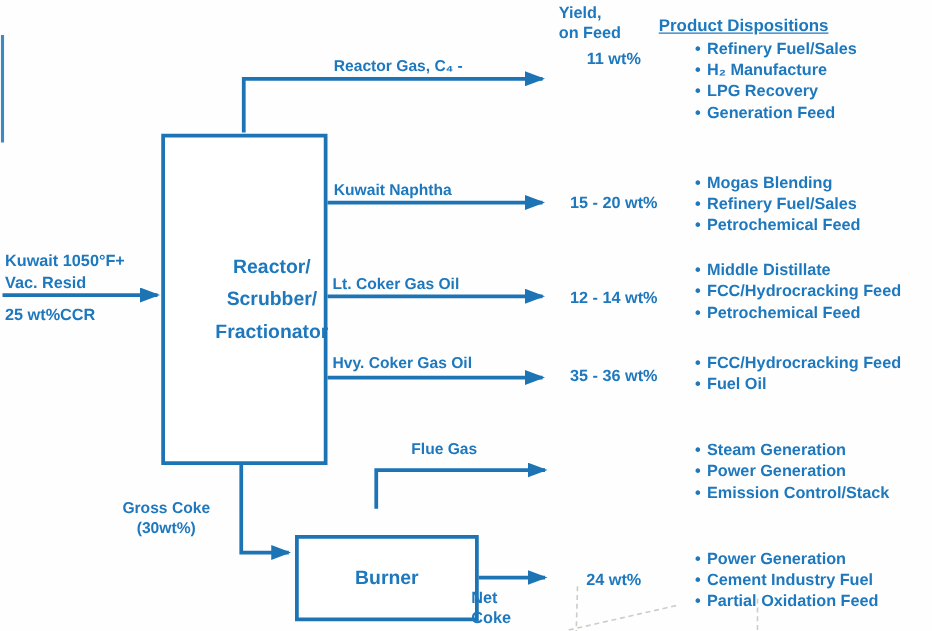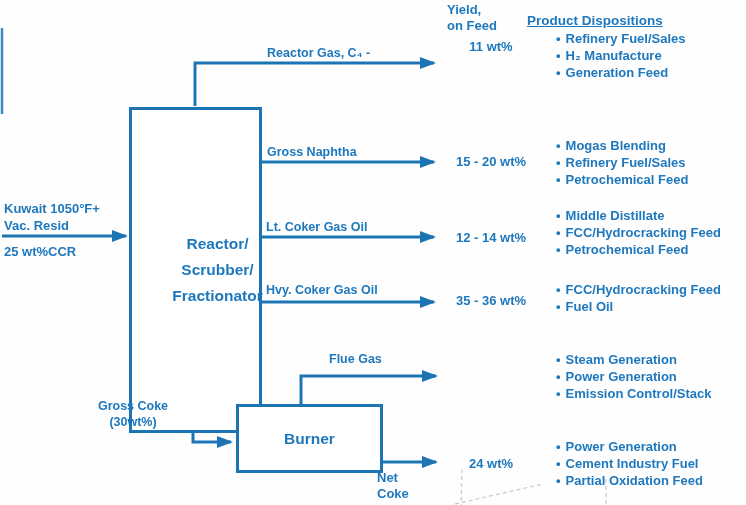--- a/index.html
+++ b/index.html
@@ -9,22 +9,22 @@
     font-family:"Liberation Sans", sans-serif;
     font-weight:bold;color:var(--text,#1e78bd);
   }
   .stage svg.lines{position:absolute;left:0;top:0;width:746px;height:505px;}
   .flow{stroke:var(--accent,#1c74b5);stroke-width:3;fill:none;}
   .edge{stroke:var(--accent,#1c74b5);stroke-width:2.5;fill:none;opacity:.85;}
   .wm path{stroke:var(--watermark,#cdcdc7);stroke-width:1.3;fill:none;stroke-dasharray:4 3;}
   .box{position:absolute;border:3px solid var(--accent,#1c74b5);background:#fff;
        display:flex;align-items:center;justify-content:center;box-sizing:border-box;}
   .box .boxlabel{font-size:15.5px;text-align:center;white-space:pre-line;line-height:26px;}
-  .reactor{left:129px;top:107px;width:133px;height:326px;padding-left:44px;}
-  .burner{left:236px;top:404px;width:147px;height:69px;}
+  .reactor{left:129px;top:107px;width:133px;height:265px;padding-left:44px;}
+  .burner{left:236px;top:428px;width:147px;height:69px;}
   .lbl{position:absolute;font-size:12.5px;white-space:nowrap;}
   .feed-lbl{position:absolute;left:4px;top:200px;font-size:13px;line-height:17px;white-space:pre-line;}
   .feed-ccr{position:absolute;left:4px;top:244px;font-size:13px;}
   .coke-lbl{position:absolute;left:83px;top:398px;width:100px;text-align:center;
             font-size:12.5px;line-height:16px;white-space:pre-line;}
   .netcoke-lbl{position:absolute;left:377px;top:470px;font-size:13px;line-height:16px;white-space:pre-line;}
   .yield-hdr{position:absolute;left:447px;top:2px;width:90px;
              font-size:13px;line-height:16px;white-space:pre-line;}
   .yield{position:absolute;left:435px;width:112px;text-align:center;font-size:13px;
          line-height:15px;white-space:pre-line;}
@@ -67,41 +67,42 @@
   </div>
   <div class="box burner">
     <div class="boxlabel">Burner</div>
   </div>
 
   <div class="feed-lbl">Kuwait 1050°F+
 Vac. Resid</div>
   <div class="feed-ccr">25 wt%CCR</div>
 
   <div class="lbl" style="left:267px;top:46px">Reactor Gas, C₄ -</div>
-  <div class="lbl" style="left:267px;top:145px">Gross Naphtha</div>
+  <div class="lbl" style="left:267px;top:145px">Kuwait Naphtha</div>
   <div class="lbl" style="left:266px;top:220px">Lt. Coker Gas Oil</div>
   <div class="lbl" style="left:266px;top:283px">Hvy. Coker Gas Oil</div>
   <div class="lbl" style="left:329px;top:352px">Flue Gas</div>
   <div class="coke-lbl">Gross Coke
 (30wt%)</div>
   <div class="netcoke-lbl">Net
 Coke</div>
 
   <div class="yield-hdr">Yield,
 on Feed</div>
   <div class="yield" style="top:39px">11 wt%</div>
   <div class="yield" style="top:154px">15 - 20 wt%</div>
   <div class="yield" style="top:230px">12 - 14 wt%</div>
   <div class="yield" style="top:293px">35 - 36 wt%</div>
   <div class="yield" style="top:456px">24 wt%</div>
 
   <div class="dispo-hdr">Product Dispositions</div>
   <ul class="dispo" style="top:30px">
       <li>Refinery Fuel/Sales</li>
       <li>H₂ Manufacture</li>
+      <li>LPG Recovery</li>
       <li>Generation Feed</li>
     </ul>
   <ul class="dispo" style="top:137px">
       <li>Mogas Blending</li>
       <li>Refinery Fuel/Sales</li>
       <li>Petrochemical Feed</li>
     </ul>
   <ul class="dispo" style="top:207px">
       <li>Middle Distillate</li>
       <li>FCC/Hydrocracking Feed</li>

